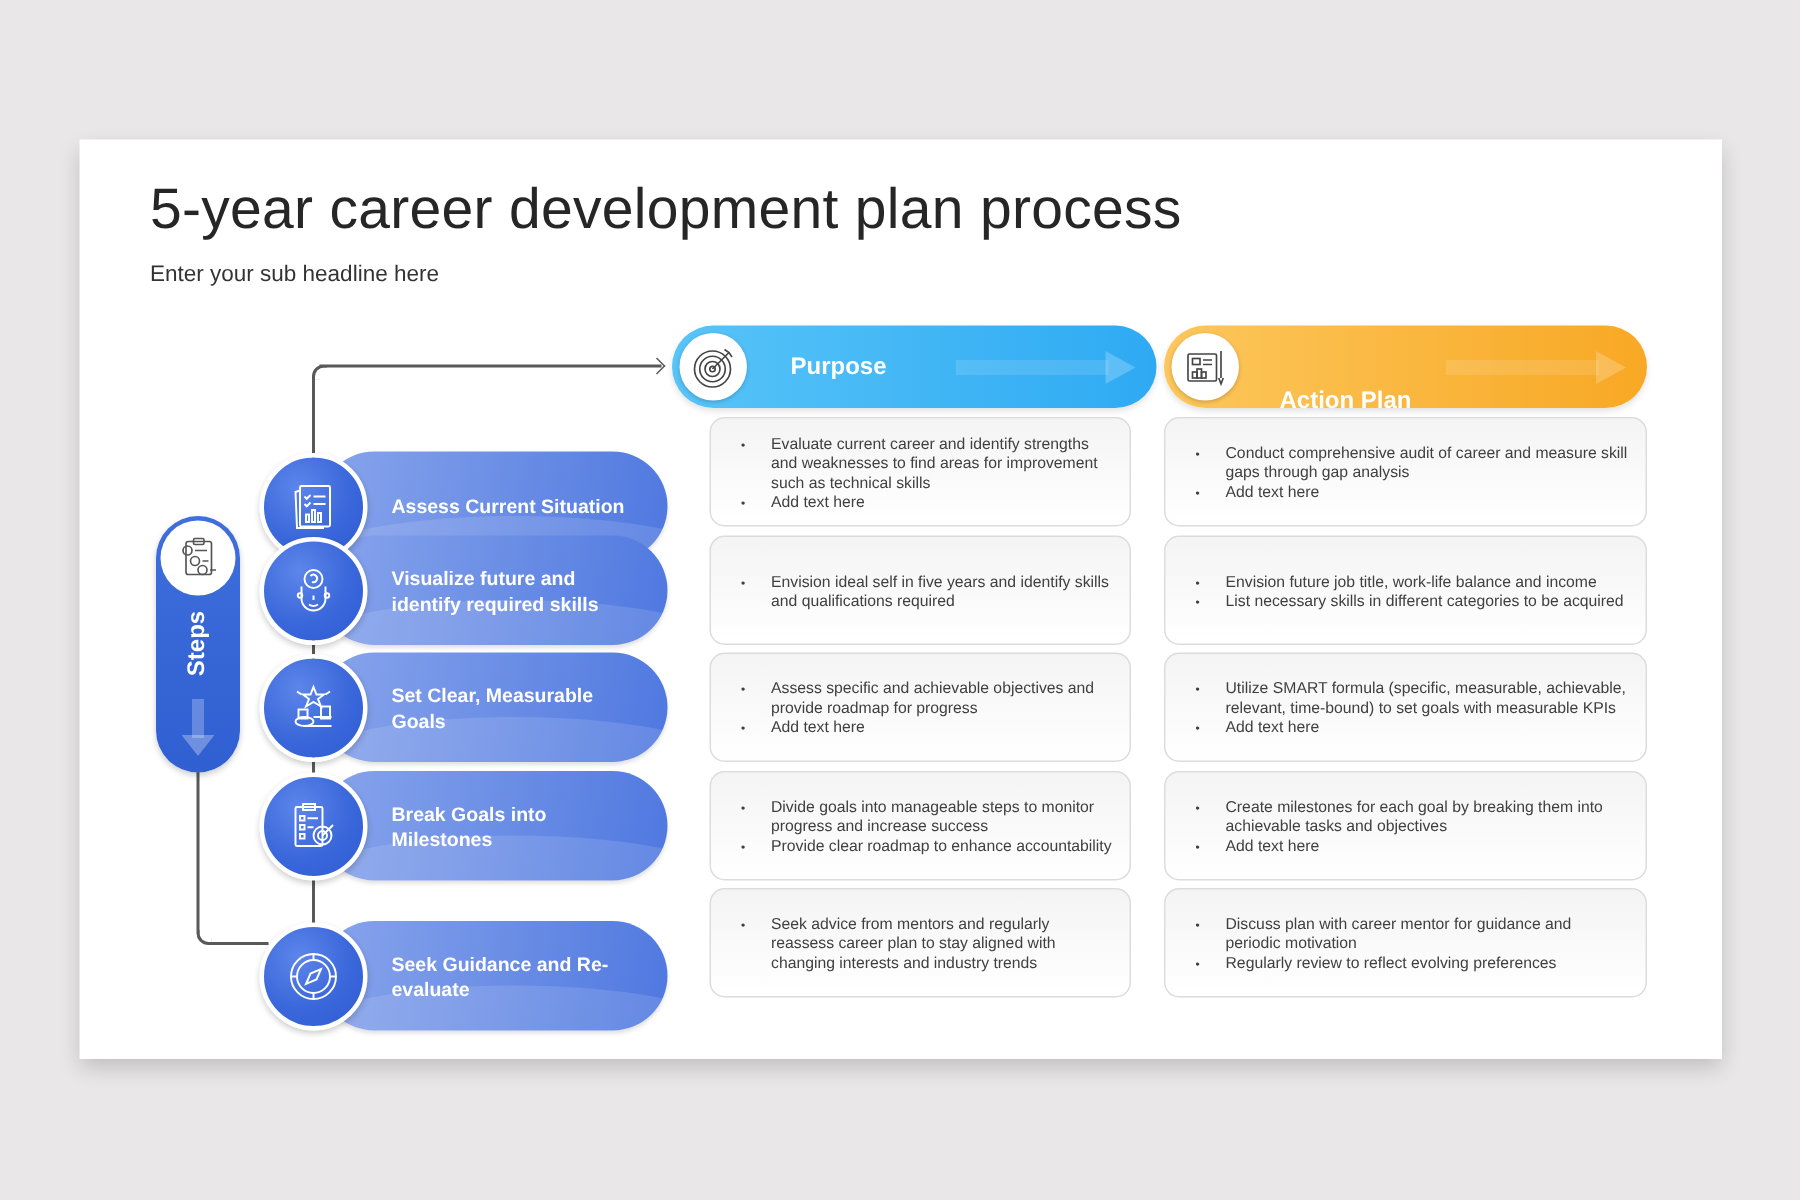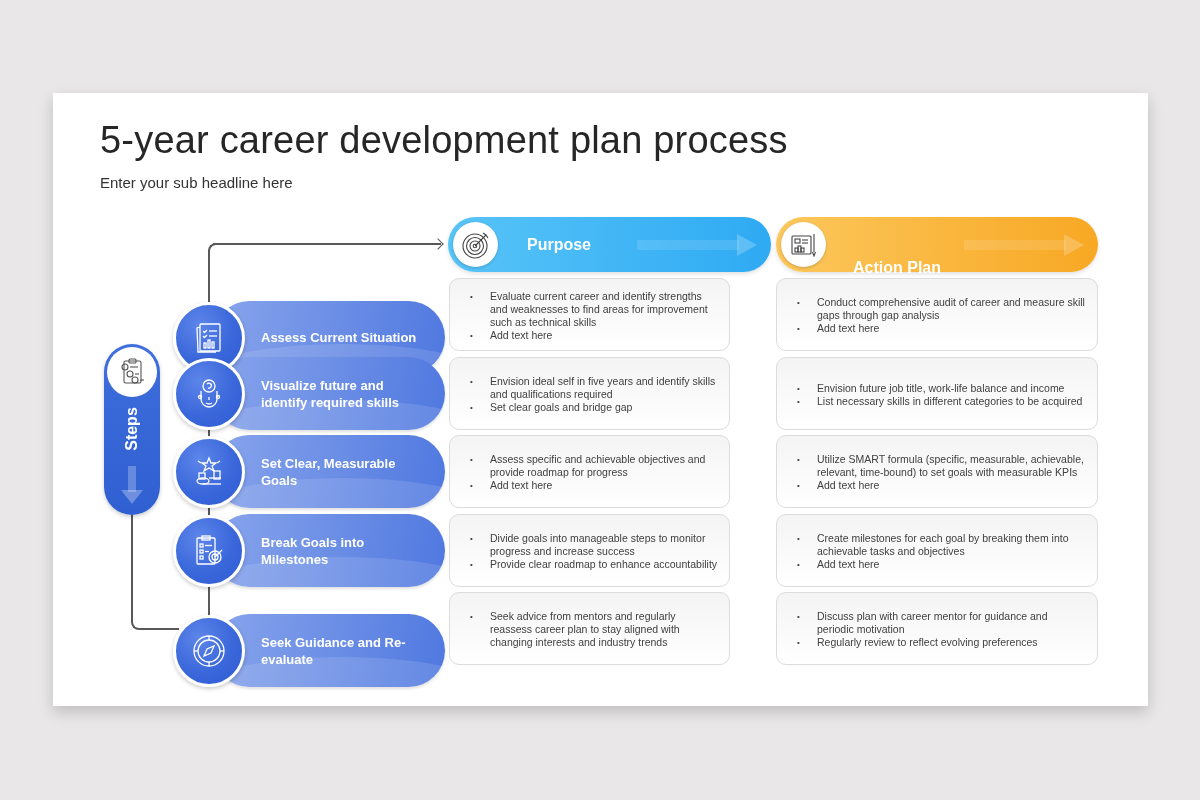--- a/index.html
+++ b/index.html
@@ -75,21 +75,21 @@
   .hdr-label { position: absolute; left: 79px; color: #fff; font-weight: bold; font-size: 16px; }
   .col-header.action .hdr-label { left: 77px; margin-top: 47px; }
   .hdr-arrow { position: absolute; right: 14px; top: 17px; }
 
   
   .box {
     position: absolute; height: 73px; border: 1px solid #dcdcdc; border-radius: 10px;
     background: linear-gradient(180deg, #f4f4f4 0%, #ffffff 100%); padding: 8px 10px 6px 14px;
     display: flex; align-items: center;
   }
-  .box.purpose { left: 396px; width: 281px; }
+  .box.purpose { left: 420px; width: 281px; }
   .box.action { left: 723px; width: 322px; }
   .box ul { list-style: none; font-size: 10.5px; color: #404040; line-height: 13px; }
   .box li { position: relative; padding-left: 26px; }
   .box li::before { content: "•"; position: absolute; left: 6px; top: 0; font-size: 8px; }
 </style>
 </head>
 <body>
 
 <div class="slide">
   <div class="title">5-year career development plan process</div>
@@ -202,21 +202,20 @@
           <circle cx="26" cy="20" r="1.5"></circle>
         <path d="M14 26 q3 2 6 0"></path>
           <line x1="17" y1="20" x2="17" y2="23"></line>
       </svg>
     </div>
     <div class="step-text">Visualize future and identify required skills</div>
   </div>
   <div class="box purpose" style="top:264px;">
     <ul>
         <li>Envision ideal self in five years and identify skills and qualifications required</li>
-        <li>Set clear goals and bridge gap</li>
       </ul>
   </div>
   <div class="box action" style="top:264px;">
     <ul>
         <li>Envision future job title, work-life balance and income</li>
         <li>List necessary skills in different categories to be acquired</li>
       </ul>
   </div>
 
   <div class="step-row" style="top:342px;">

